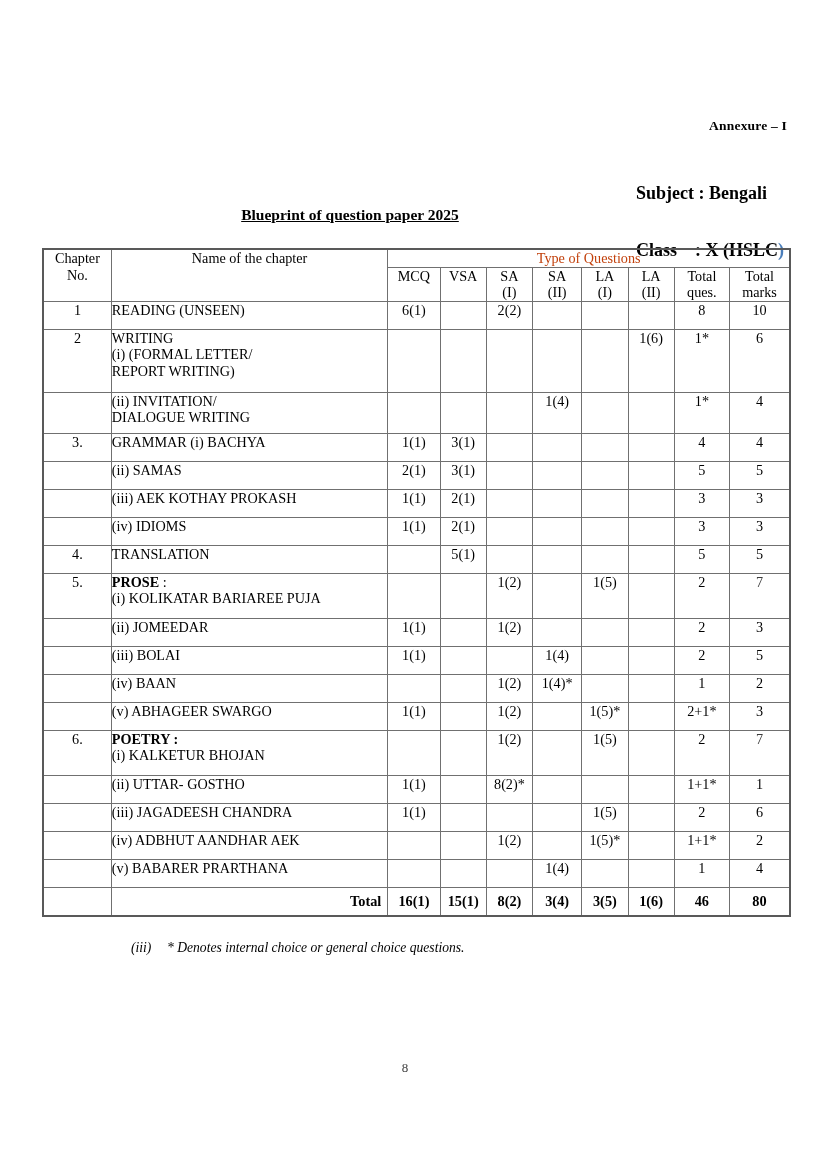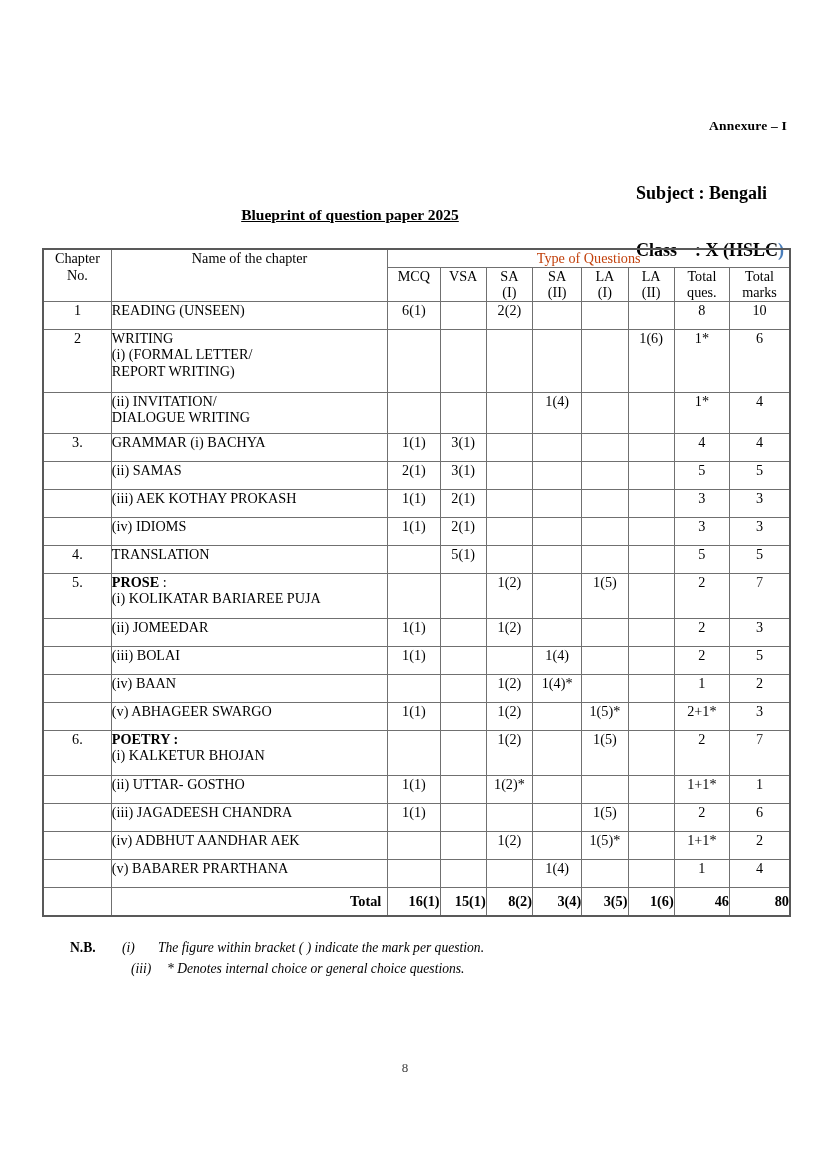--- a/index.html
+++ b/index.html
@@ -158,21 +158,21 @@
   tr.r-two td  { height: 40px; }
   tr.r-one td  { height: 27px; }
   tr.r-prose td { height: 44px; }
 
   
   td.v-bot { vertical-align: bottom; padding-bottom: 3px; }
 
   
   tr.total-row td {
     font-weight: bold;
-    text-align: right;
+    text-align: center;
     height: 27px;
     vertical-align: middle;
     font-size: 14.3px;
   }
   tr.total-row td.total-label {
     text-align: right;
     padding-right: 6px;
   }
 
   
@@ -451,21 +451,21 @@
             <td class="c-val v-bot">1(5)</td>
             <td class="c-val v-bot"></td>
             <td class="c-tot v-bot">2</td>
             <td class="c-tot outer-right v-bot light">7</td>
           </tr>
           <tr class="r-one">
             <td class="c-no outer-left"></td>
             <td class="c-name">(ii) UTTAR- GOSTHO</td>
             <td class="c-val">1(1)</td>
             <td class="c-val"></td>
-            <td class="c-val">1(2)*</td>
+            <td class="c-val">8(2)*</td>
             <td class="c-val"></td>
             <td class="c-val"></td>
             <td class="c-val"></td>
             <td class="c-tot">1+1*</td>
             <td class="c-tot outer-right">1</td>
           </tr>
           <tr class="r-one">
             <td class="c-no outer-left"></td>
             <td class="c-name">(iii) JAGADEESH CHANDRA</td>
             <td class="c-val">1(1)</td>
@@ -511,19 +511,18 @@
             <td class="outer-bot">3(5)</td>
             <td class="outer-bot">1(6)</td>
             <td class="outer-bot">46</td>
             <td class="outer-bot outer-right">80</td>
           </tr>
         </tbody>
     </table>
   </div>
 
   <div class="nb">
-    <span class="nb-row"><span class="nb-label">N.B.</span><span class="nb-num">(i)</span><span>The figure within bracket ( ) indicate the mark per question.</span></span>
     <span class="nb-row nb-ind3"><span class="nb-label"></span><span class="nb-num">(iii)</span><span>* Denotes internal choice or general choice questions.</span></span>
   </div>
 
   <div class="page-number">8</div>
 
 </div>
 
 </body></html>

